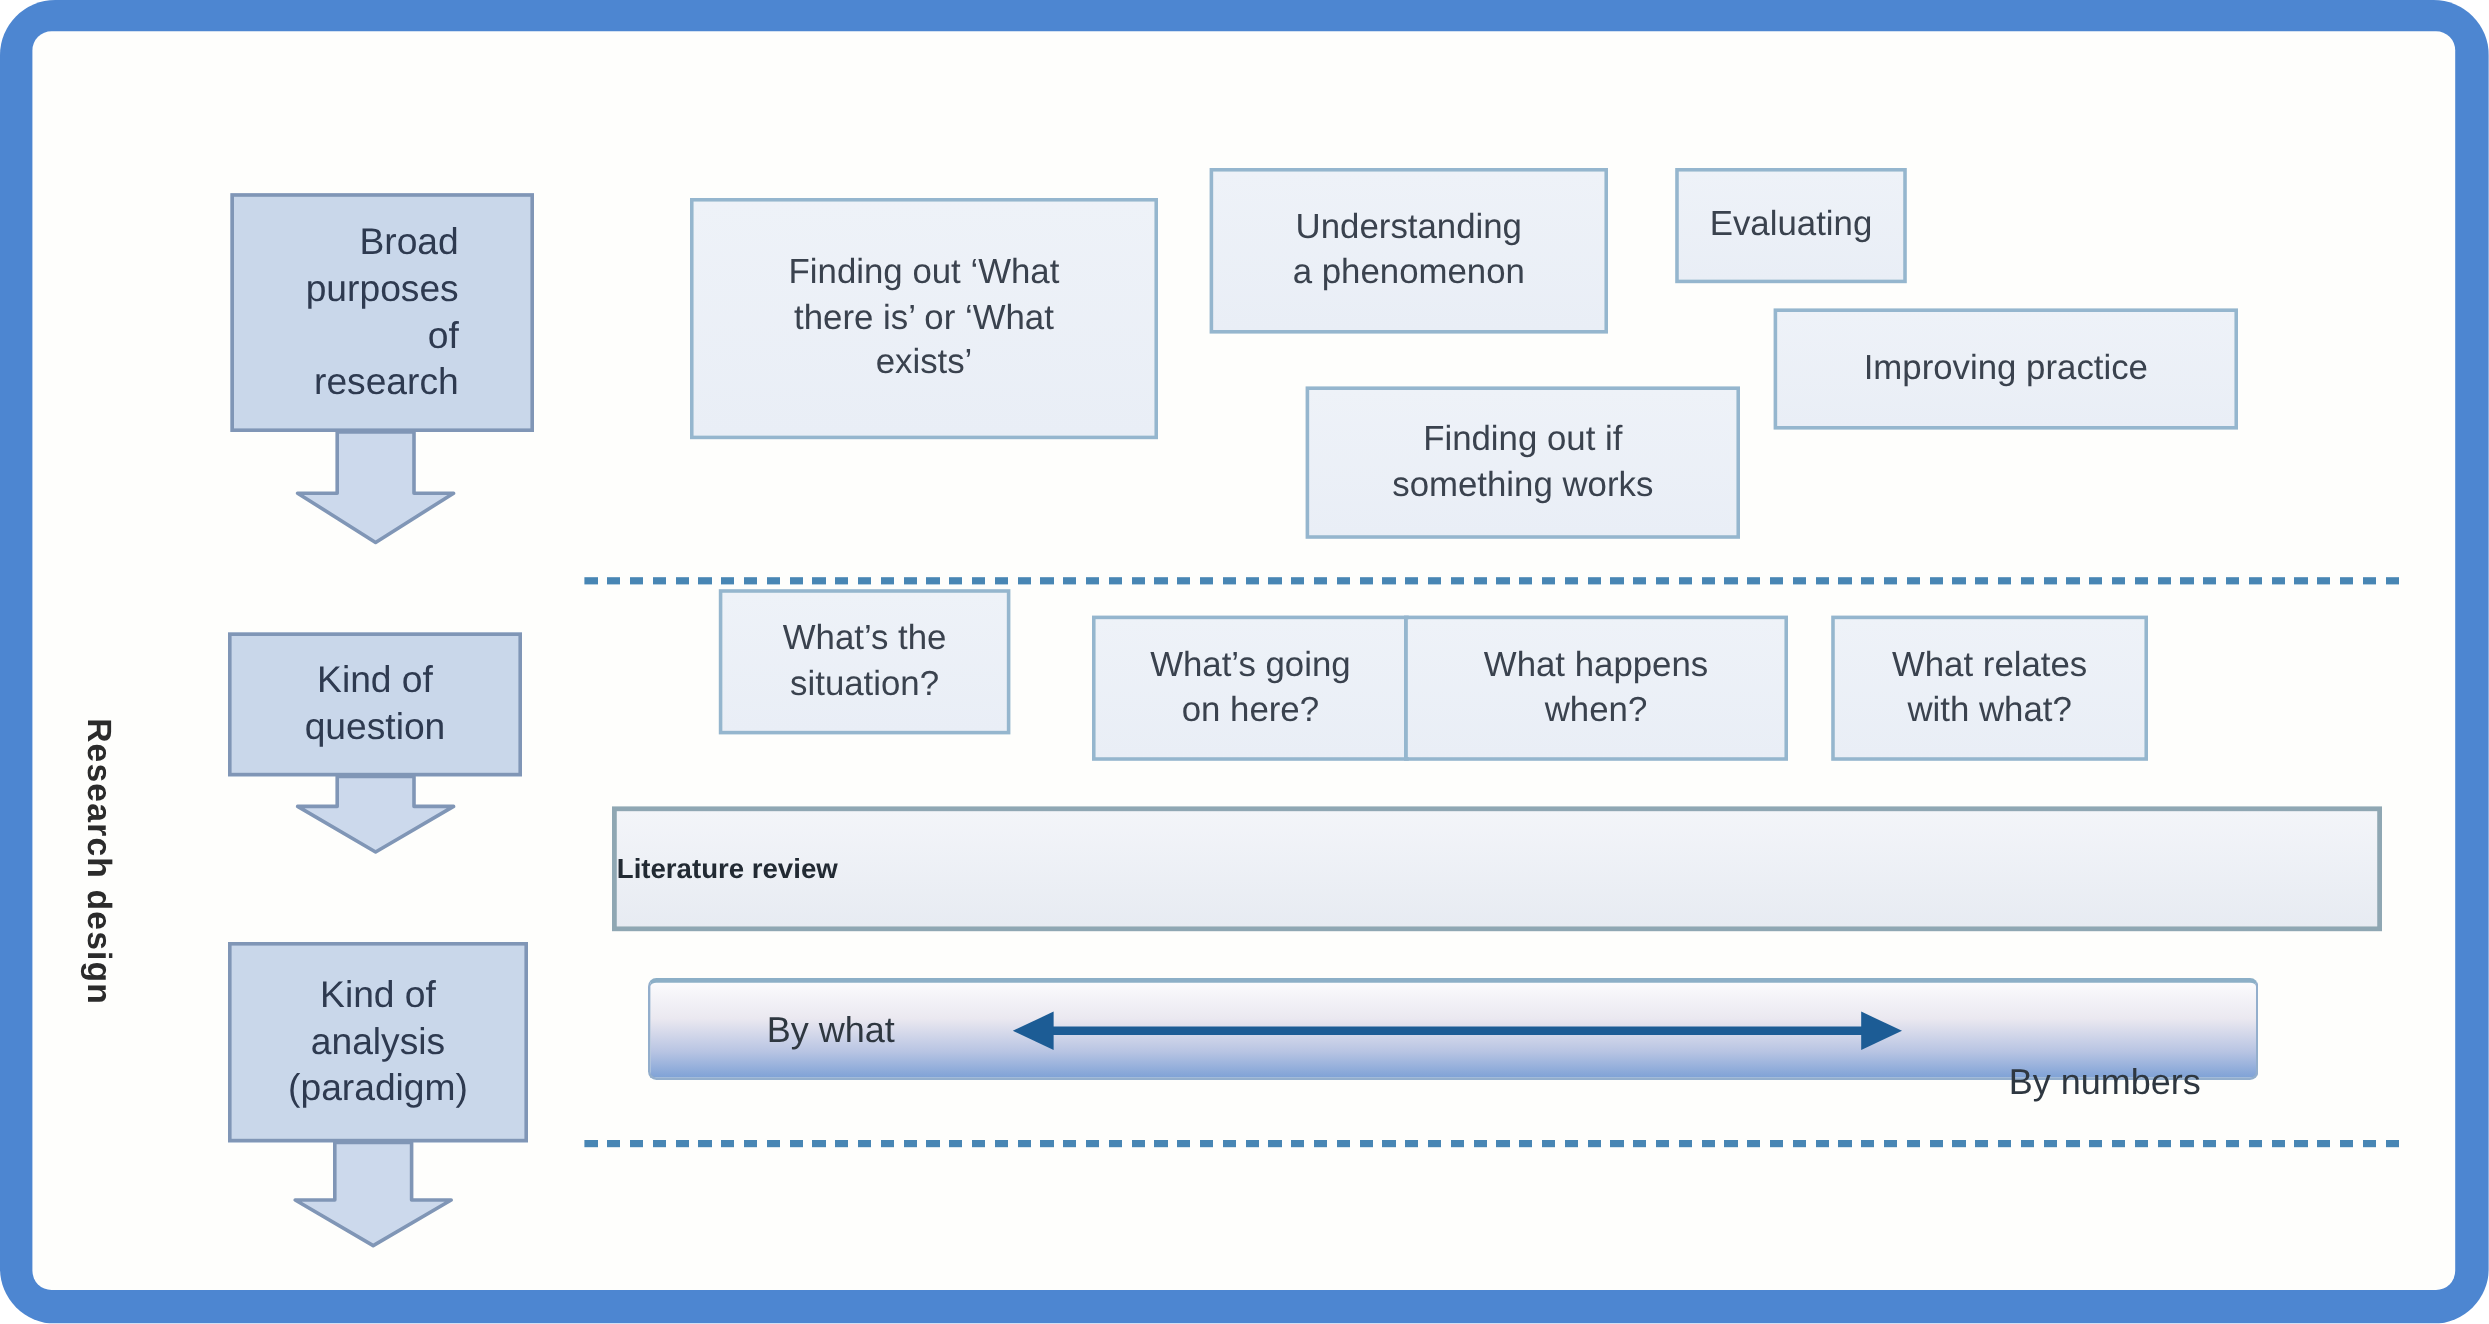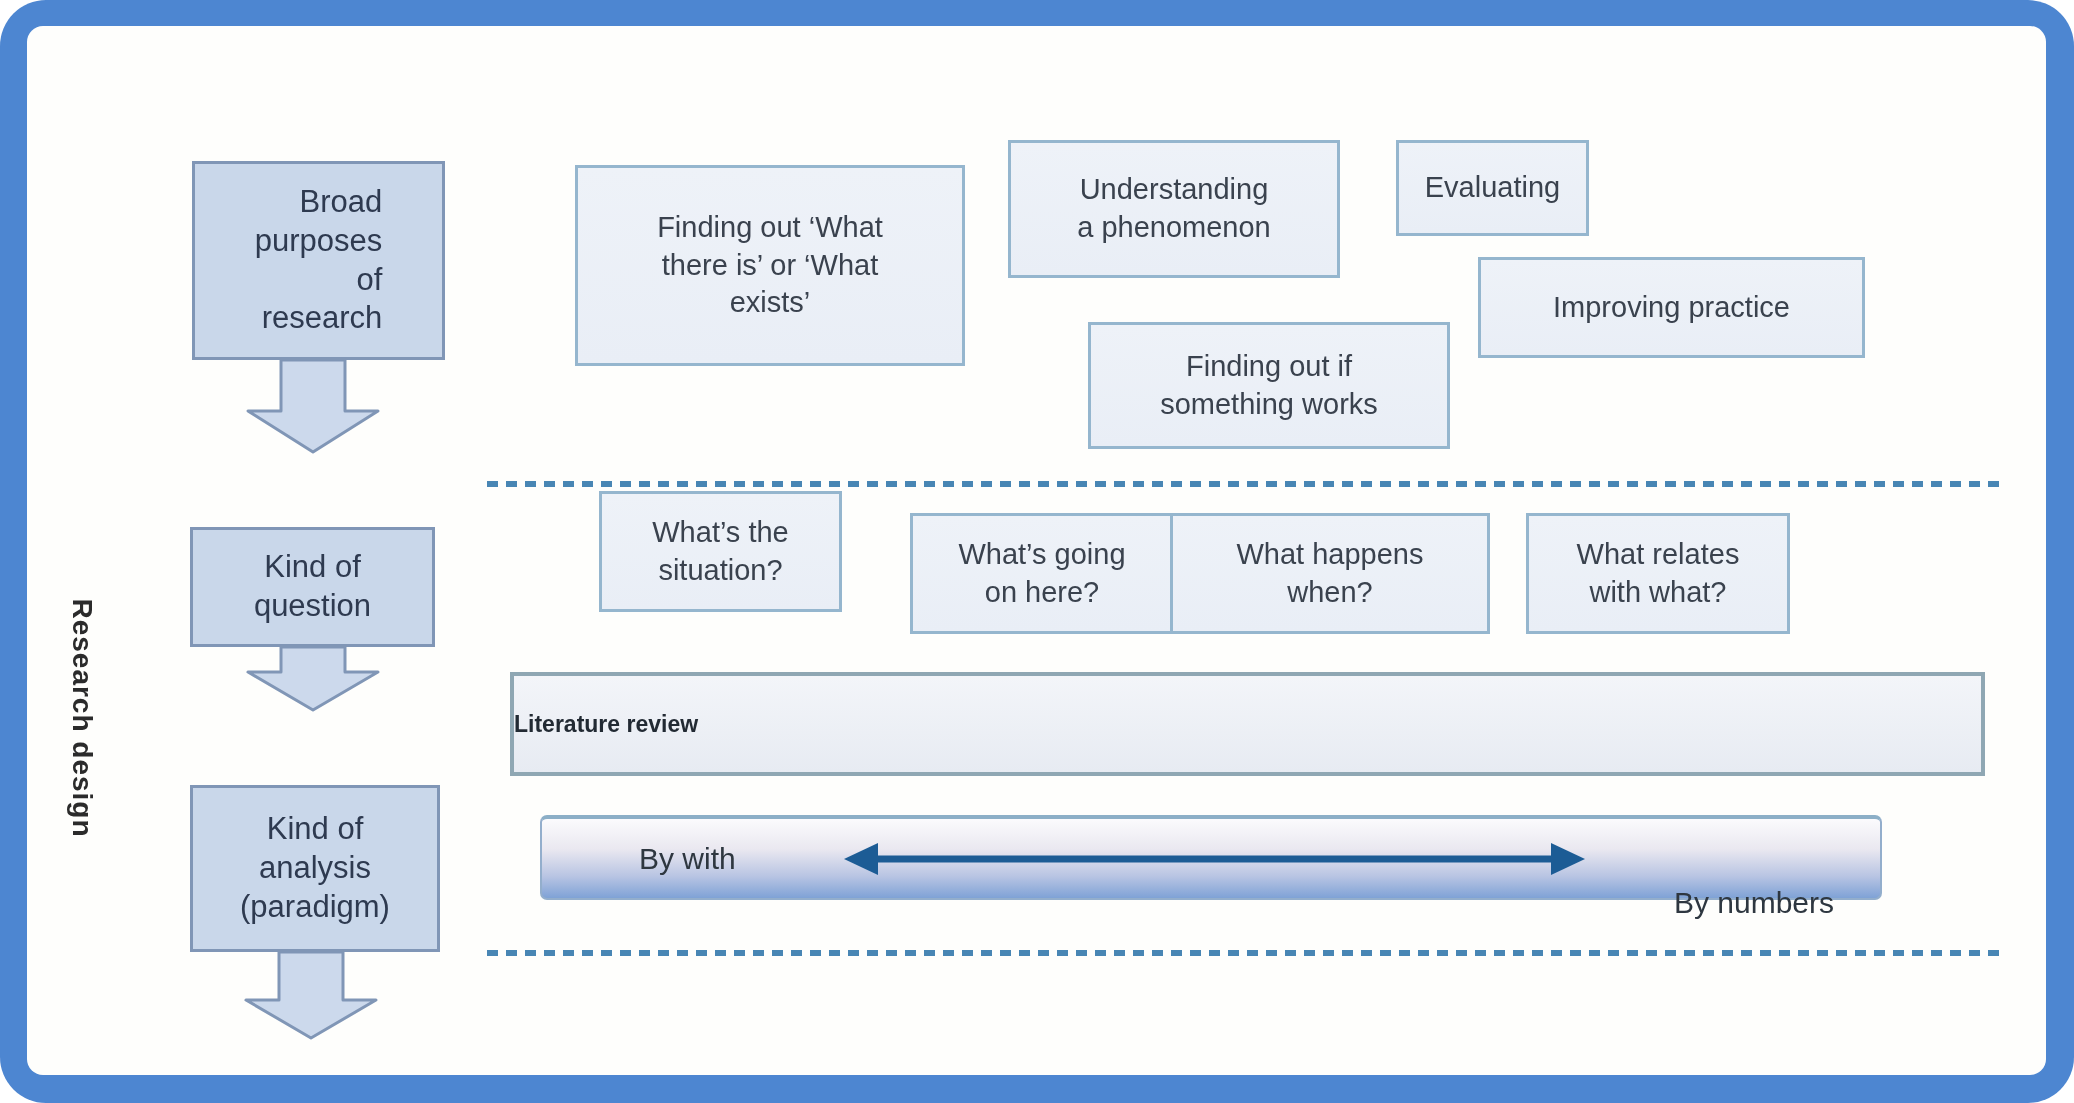--- a/index.html
+++ b/index.html
@@ -153,21 +153,21 @@
   <div class="abs light-box question-3">What happens
 when?</div>
   <div class="abs light-box question-4">What relates
 with what?</div>
 
   <div class="abs lit-bar">
     <span>Literature review</span>
   </div>
 
   <div class="abs scale-bar">
-    <span class="scale-label scale-label-left">By with</span>
+    <span class="scale-label scale-label-left">By what</span>
     <svg class="scale-arrow-svg" width="745" height="79" viewBox="0 0 745 79">
       <line x1="28" y1="40" x2="717" y2="40" stroke="#1c5c95" stroke-width="7"></line>
       <polygon points="2,40 36,24 36,56" fill="#1c5c95"></polygon>
       <polygon points="743,40 709,24 709,56" fill="#1c5c95"></polygon>
     </svg>
     <span class="scale-label scale-label-right">By numbers</span>
   </div>
 
   <div class="abs dashed-line dash-2"></div>
 </div>

